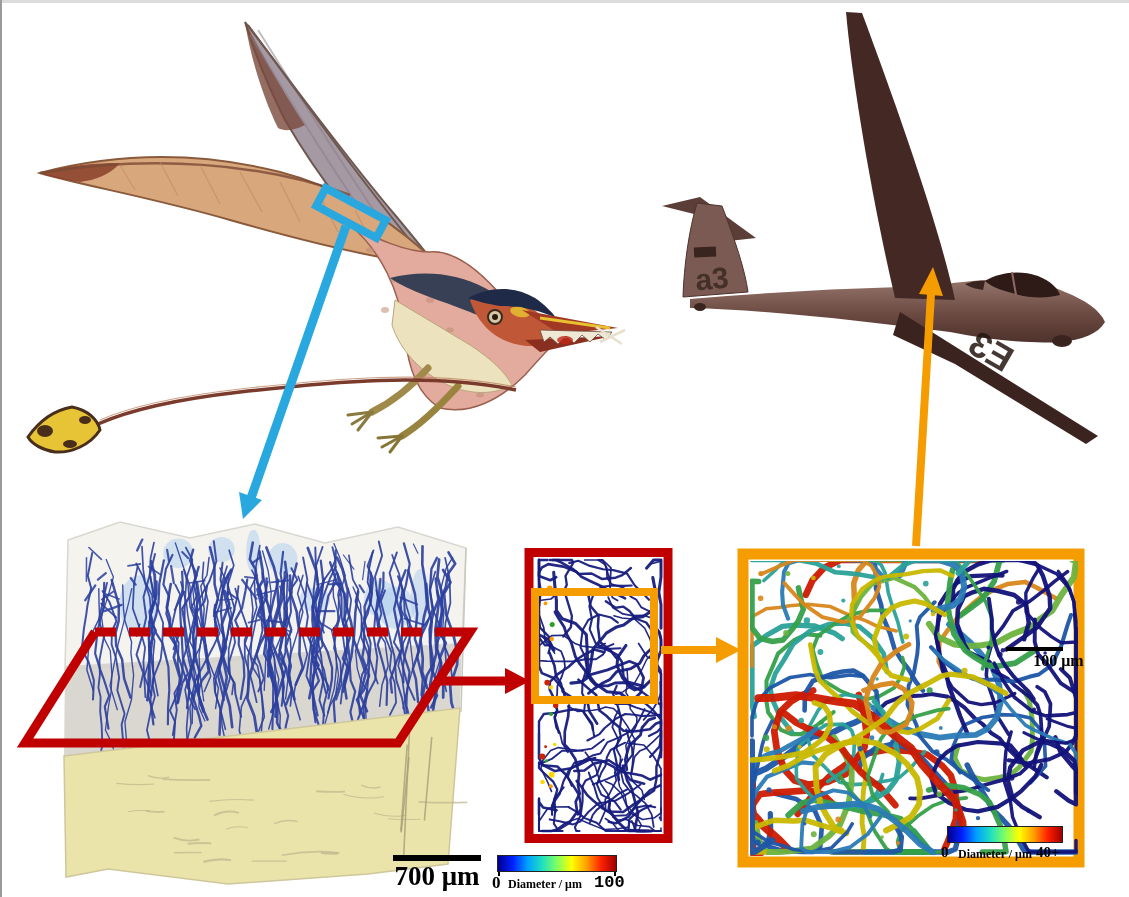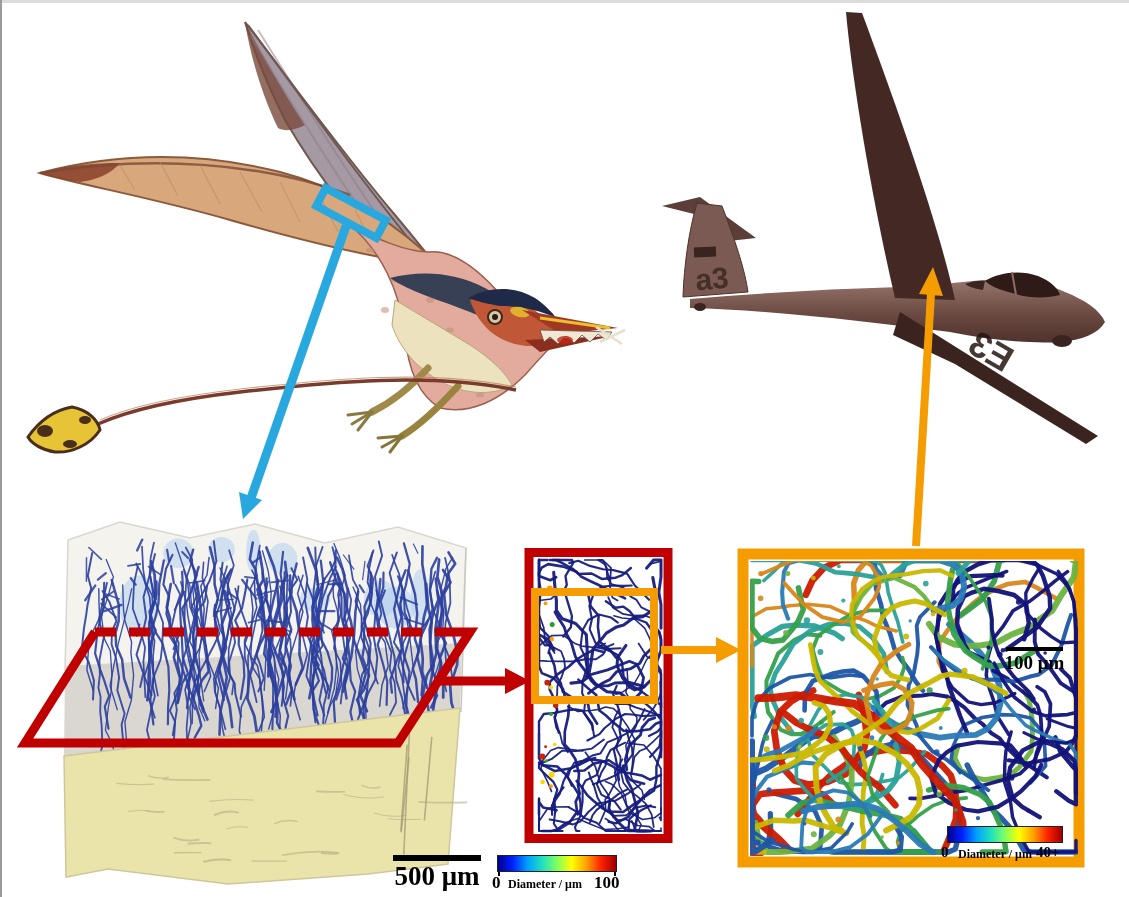--- a/index.html
+++ b/index.html
@@ -599,29 +599,29 @@
 
       <line x1="661" y1="650" x2="719" y2="650" stroke="#f59d00" stroke-width="8"></line>
       <polygon points="741,650 716,637 716,663" fill="#f59d00"></polygon>
 
       <line x1="916" y1="546" x2="931" y2="294" stroke="#f59d00" stroke-width="8"></line>
       <polygon points="933,267 943,296 919,294" fill="#f59d00"></polygon>
     </g>
   </svg>
 
   <div class="overlay sbar" style="left:393px;top:855px;width:88px;height:6px;"></div>
-  <div class="overlay sblabel" style="left:383px;top:861px;width:108px;font-size:27px;">500 μm</div>
+  <div class="overlay sblabel" style="left:383px;top:861px;width:108px;font-size:27px;">700 μm</div>
 
   <div class="overlay cbar jet-gradient" style="left: 497px; top: 855px; width: 120px; height: 17px; background: linear-gradient(to right, rgb(0, 0, 143), rgb(0, 32, 255), rgb(0, 160, 255), rgb(32, 224, 192), rgb(128, 255, 96), rgb(255, 255, 0), rgb(255, 160, 0), rgb(255, 32, 0), rgb(160, 0, 0));"></div>
   <div class="overlay cbtick" style="left:498px;top:872px;"></div>
   <div class="overlay cbtick" style="left:614px;top:872px;"></div>
   <div class="overlay cblab" style="left:492px;top:873px;font-size:17px;">0</div>
   <div class="overlay cblab cbtitle" style="left:508px;top:877px;width:96px;font-size:12px;">Diameter / μm</div>
-  <div class="overlay cblab" style="left:594px;top:873px;font-size:17px;">100</div>
+  <div class="overlay cblab" style="left:594px;top:873px;font-size:17px;font-family:Liberation Mono, monospace;">100</div>
 
   <div class="overlay sbar" style="left:1006px;top:647px;width:57px;height:4px;"></div>
-  <div class="overlay sblabel" style="left:992px;top:652px;width:85px;font-size:19px;">100 μm</div>
+  <div class="overlay sblabel" style="left:1016px;top:652px;width:85px;font-size:16px;">100 μm</div>
 
   <div class="overlay cbar jet-gradient" style="left: 947px; top: 826px; width: 116px; height: 17px; background: linear-gradient(to right, rgb(0, 0, 143), rgb(0, 32, 255), rgb(0, 160, 255), rgb(32, 224, 192), rgb(128, 255, 96), rgb(255, 255, 0), rgb(255, 160, 0), rgb(255, 32, 0), rgb(160, 0, 0));"></div>
   <div class="overlay cblab" style="left:941px;top:844px;font-size:15px;">0</div>
   <div class="overlay cblab cbtitle" style="left:958px;top:847px;width:94px;font-size:12px;">Diameter / μm</div>
   <div class="overlay cblab" style="left:1036px;top:844px;font-size:15px;">40+</div>
 </div>
 
 </body></html>

